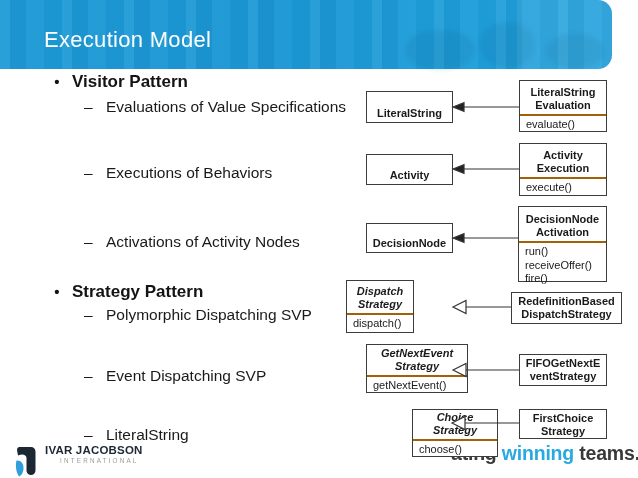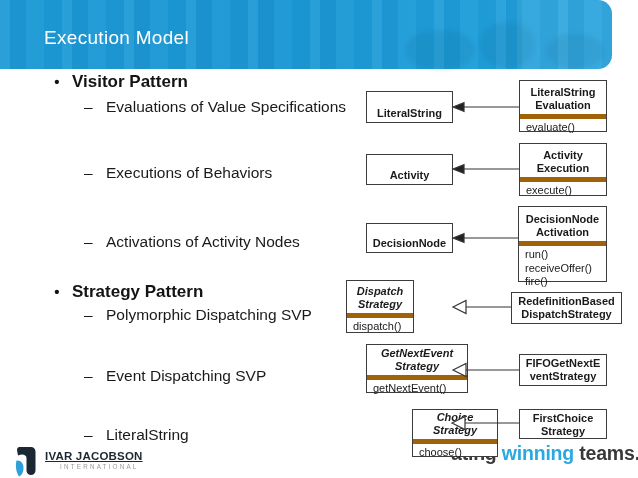--- a/index.html
+++ b/index.html
@@ -18,49 +18,49 @@
     background:repeating-linear-gradient(90deg,
       rgba(255,255,255,0.06) 0 10px, rgba(0,40,80,0.05) 10px 26px,
       rgba(255,255,255,0.03) 26px 44px, rgba(0,40,80,0.03) 44px 62px);
   }
   .header .blob{position:absolute;border-radius:50%;background:rgba(10,90,140,0.13);filter:blur(2px);}
   .blob1{left:405px;top:30px;width:70px;height:40px;}
   .blob2{left:480px;top:22px;width:55px;height:46px;}
   .blob3{left:545px;top:34px;width:60px;height:34px;background:rgba(10,90,140,0.10);}
   .header .sheen{position:absolute;right:0;top:0;width:95px;height:69px;border-radius:0 14px 14px 0;background:rgba(255,255,255,0.07);}
   .title{
-    position:absolute;left:44px;top:27px;font-size:19px;font-weight:400;color:#ffffff;letter-spacing:0.3px;
+    position:absolute;left:44px;top:27px;font-size:22px;font-weight:400;color:#ffffff;letter-spacing:0.3px;
   }
   
   .b1{position:absolute;display:flex;align-items:baseline;font-size:17px;font-weight:700;color:#141414;}
   .b1 .mk{width:30px;text-align:center;font-size:15px;}
   .b2{position:absolute;display:flex;align-items:baseline;font-size:15.5px;font-weight:400;color:#1a1a1a;}
   .b2 .mk{width:22px;text-align:left;}
   
   .uml{
     position:absolute;box-sizing:border-box;background:#ffffff;border:1px solid #3c3c3c;
     display:flex;flex-direction:column;z-index:2;
   }
   .uml-head{
     flex:0 0 auto;display:flex;flex-direction:column;align-items:center;justify-content:flex-end;
     font-size:11px;font-weight:700;line-height:13px;text-align:center;padding:2px 1px;
   }
   .uml-head.grow{flex:1 1 auto;}
   .uml-head.it{font-style:italic;}
   .uml-methods{
-    flex:1 1 auto;border-top:5px solid #a16207;font-size:11px;line-height:13.5px;
+    flex:1 1 auto;border-top:2px solid #a16207;font-size:11px;line-height:13.5px;
     padding:2px 0 2px 6px;text-align:left;
   }
   
   .connectors{position:absolute;inset:0;z-index:3;pointer-events:none;}
   
   .tagline{position:absolute;left:451px;top:442px;z-index:1;font-size:19.5px;font-weight:700;letter-spacing:-0.2px;white-space:nowrap;}
   .logo{position:absolute;left:12px;top:444px;display:flex;align-items:flex-start;z-index:2;}
   .logo-mark{flex:0 0 auto;margin-right:5px;}
-  .logo-name{font-size:11.5px;font-weight:700;color:#1b2733;letter-spacing:0.2px;margin-top:6px;text-decoration:underline;}
+  .logo-name{font-size:11.5px;font-weight:700;color:#1b2733;letter-spacing:0.2px;}
   .logo-sub{font-size:6.3px;color:#9a9a9a;letter-spacing:2.2px;margin-top:1px;padding-left:15px;}
 </style>
 </head>
 <body>
 
 <div class="slide">
 
   <div class="header">
     <div class="blob blob1"></div>
     <div class="blob blob2"></div>

